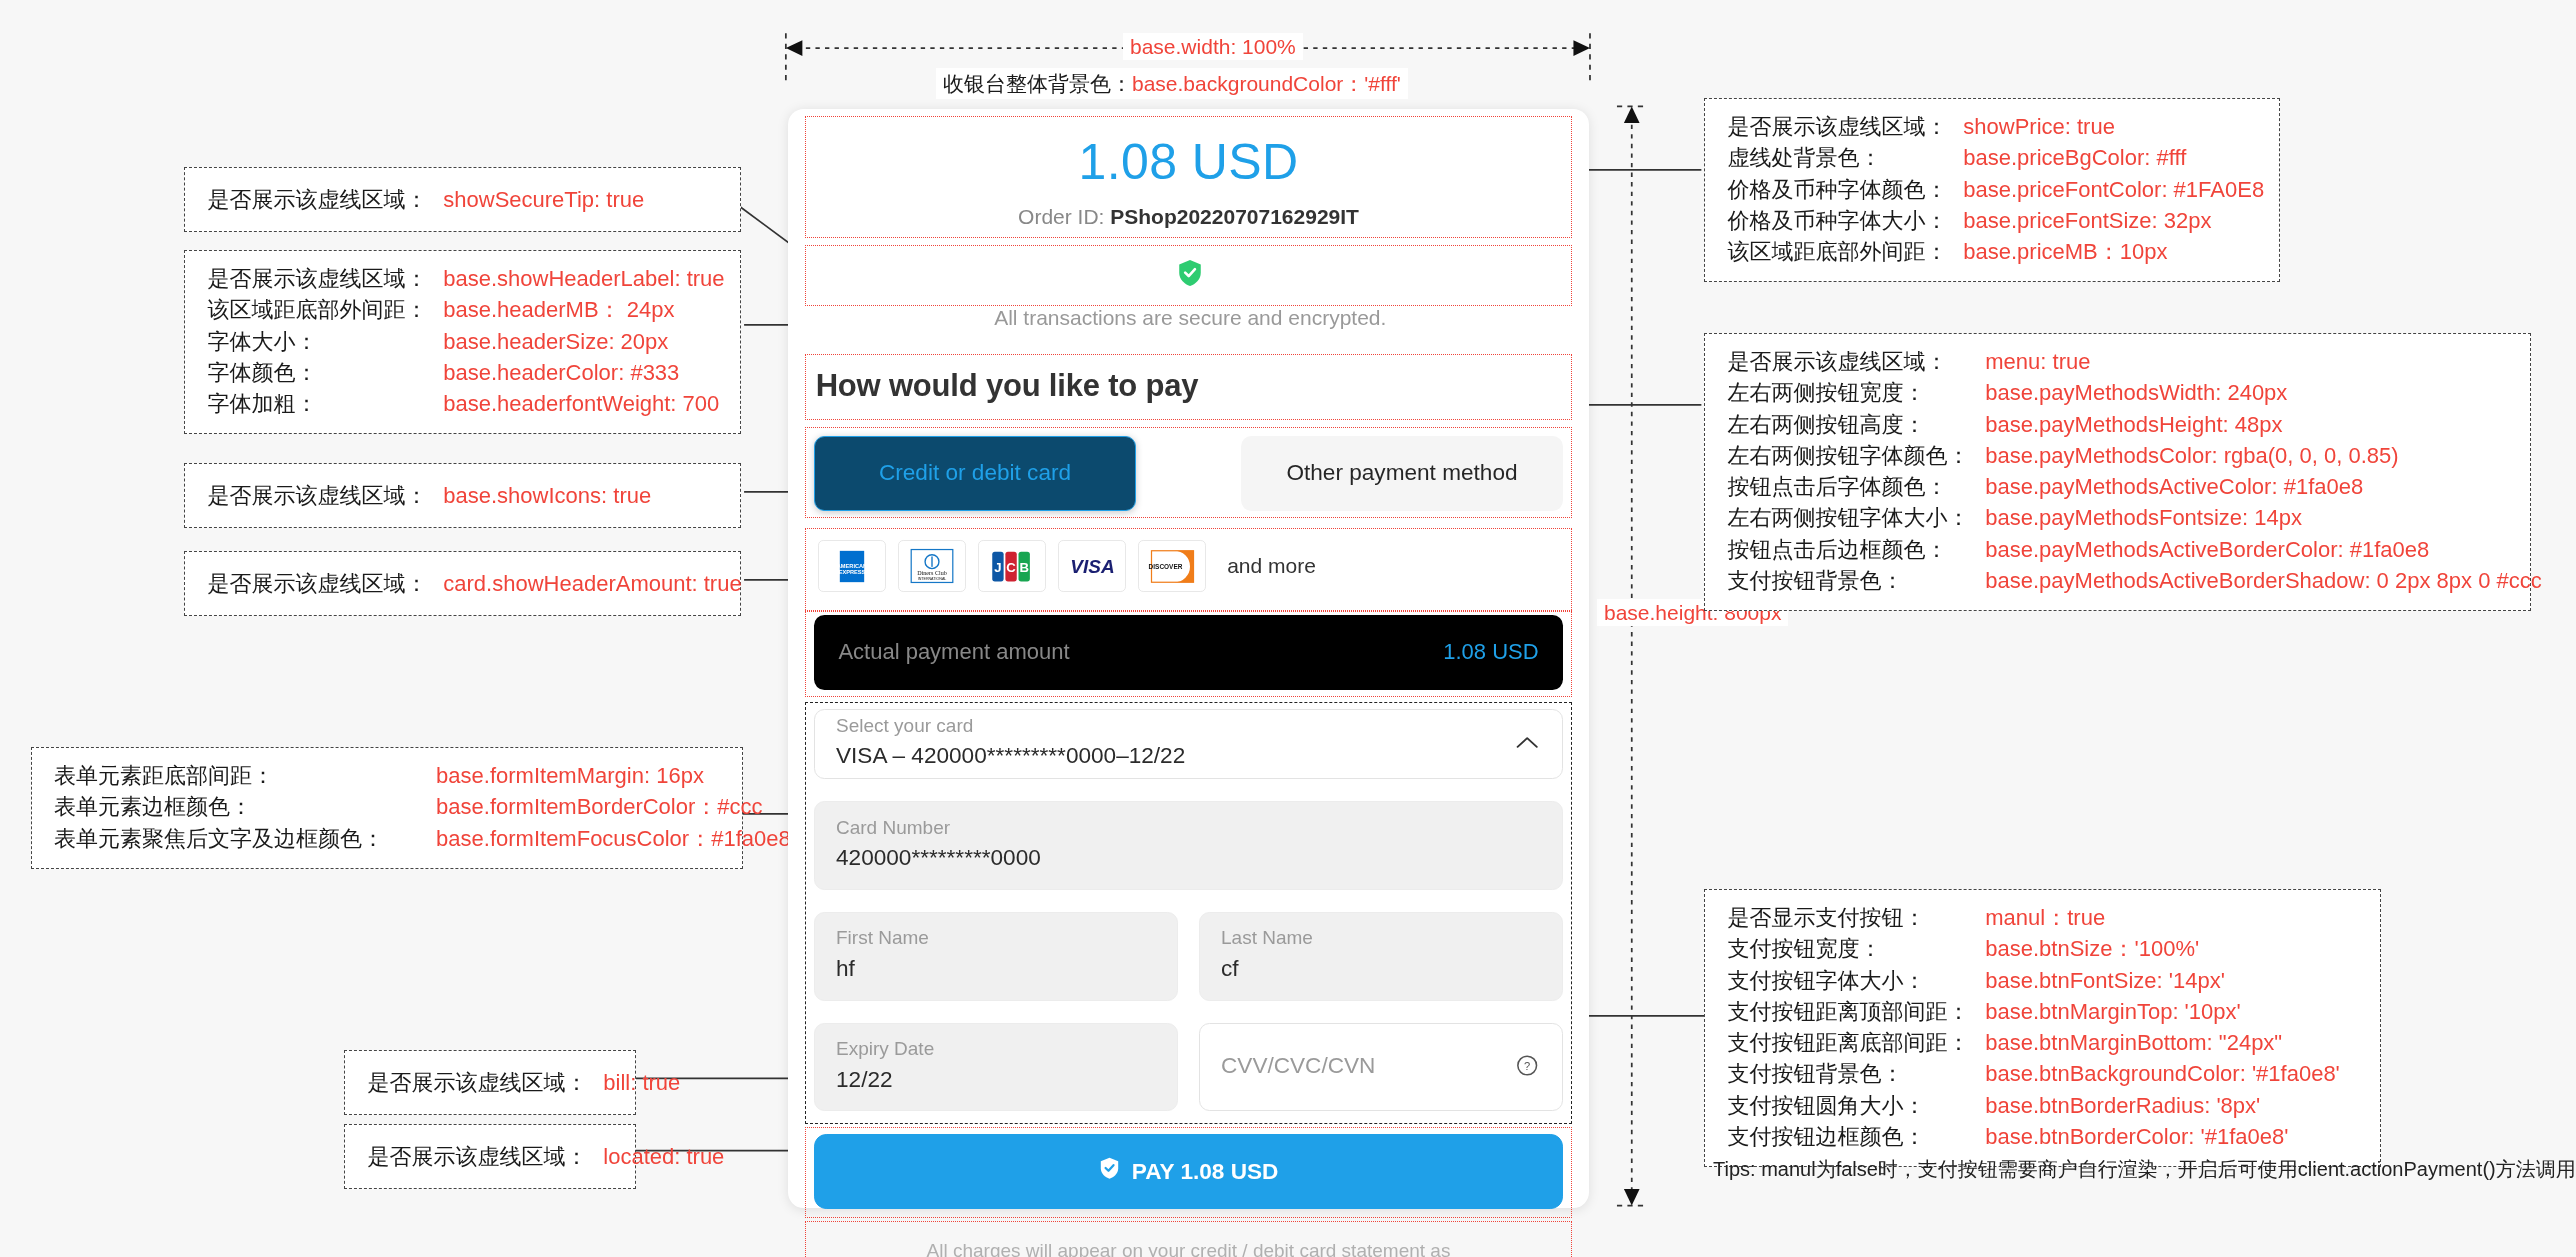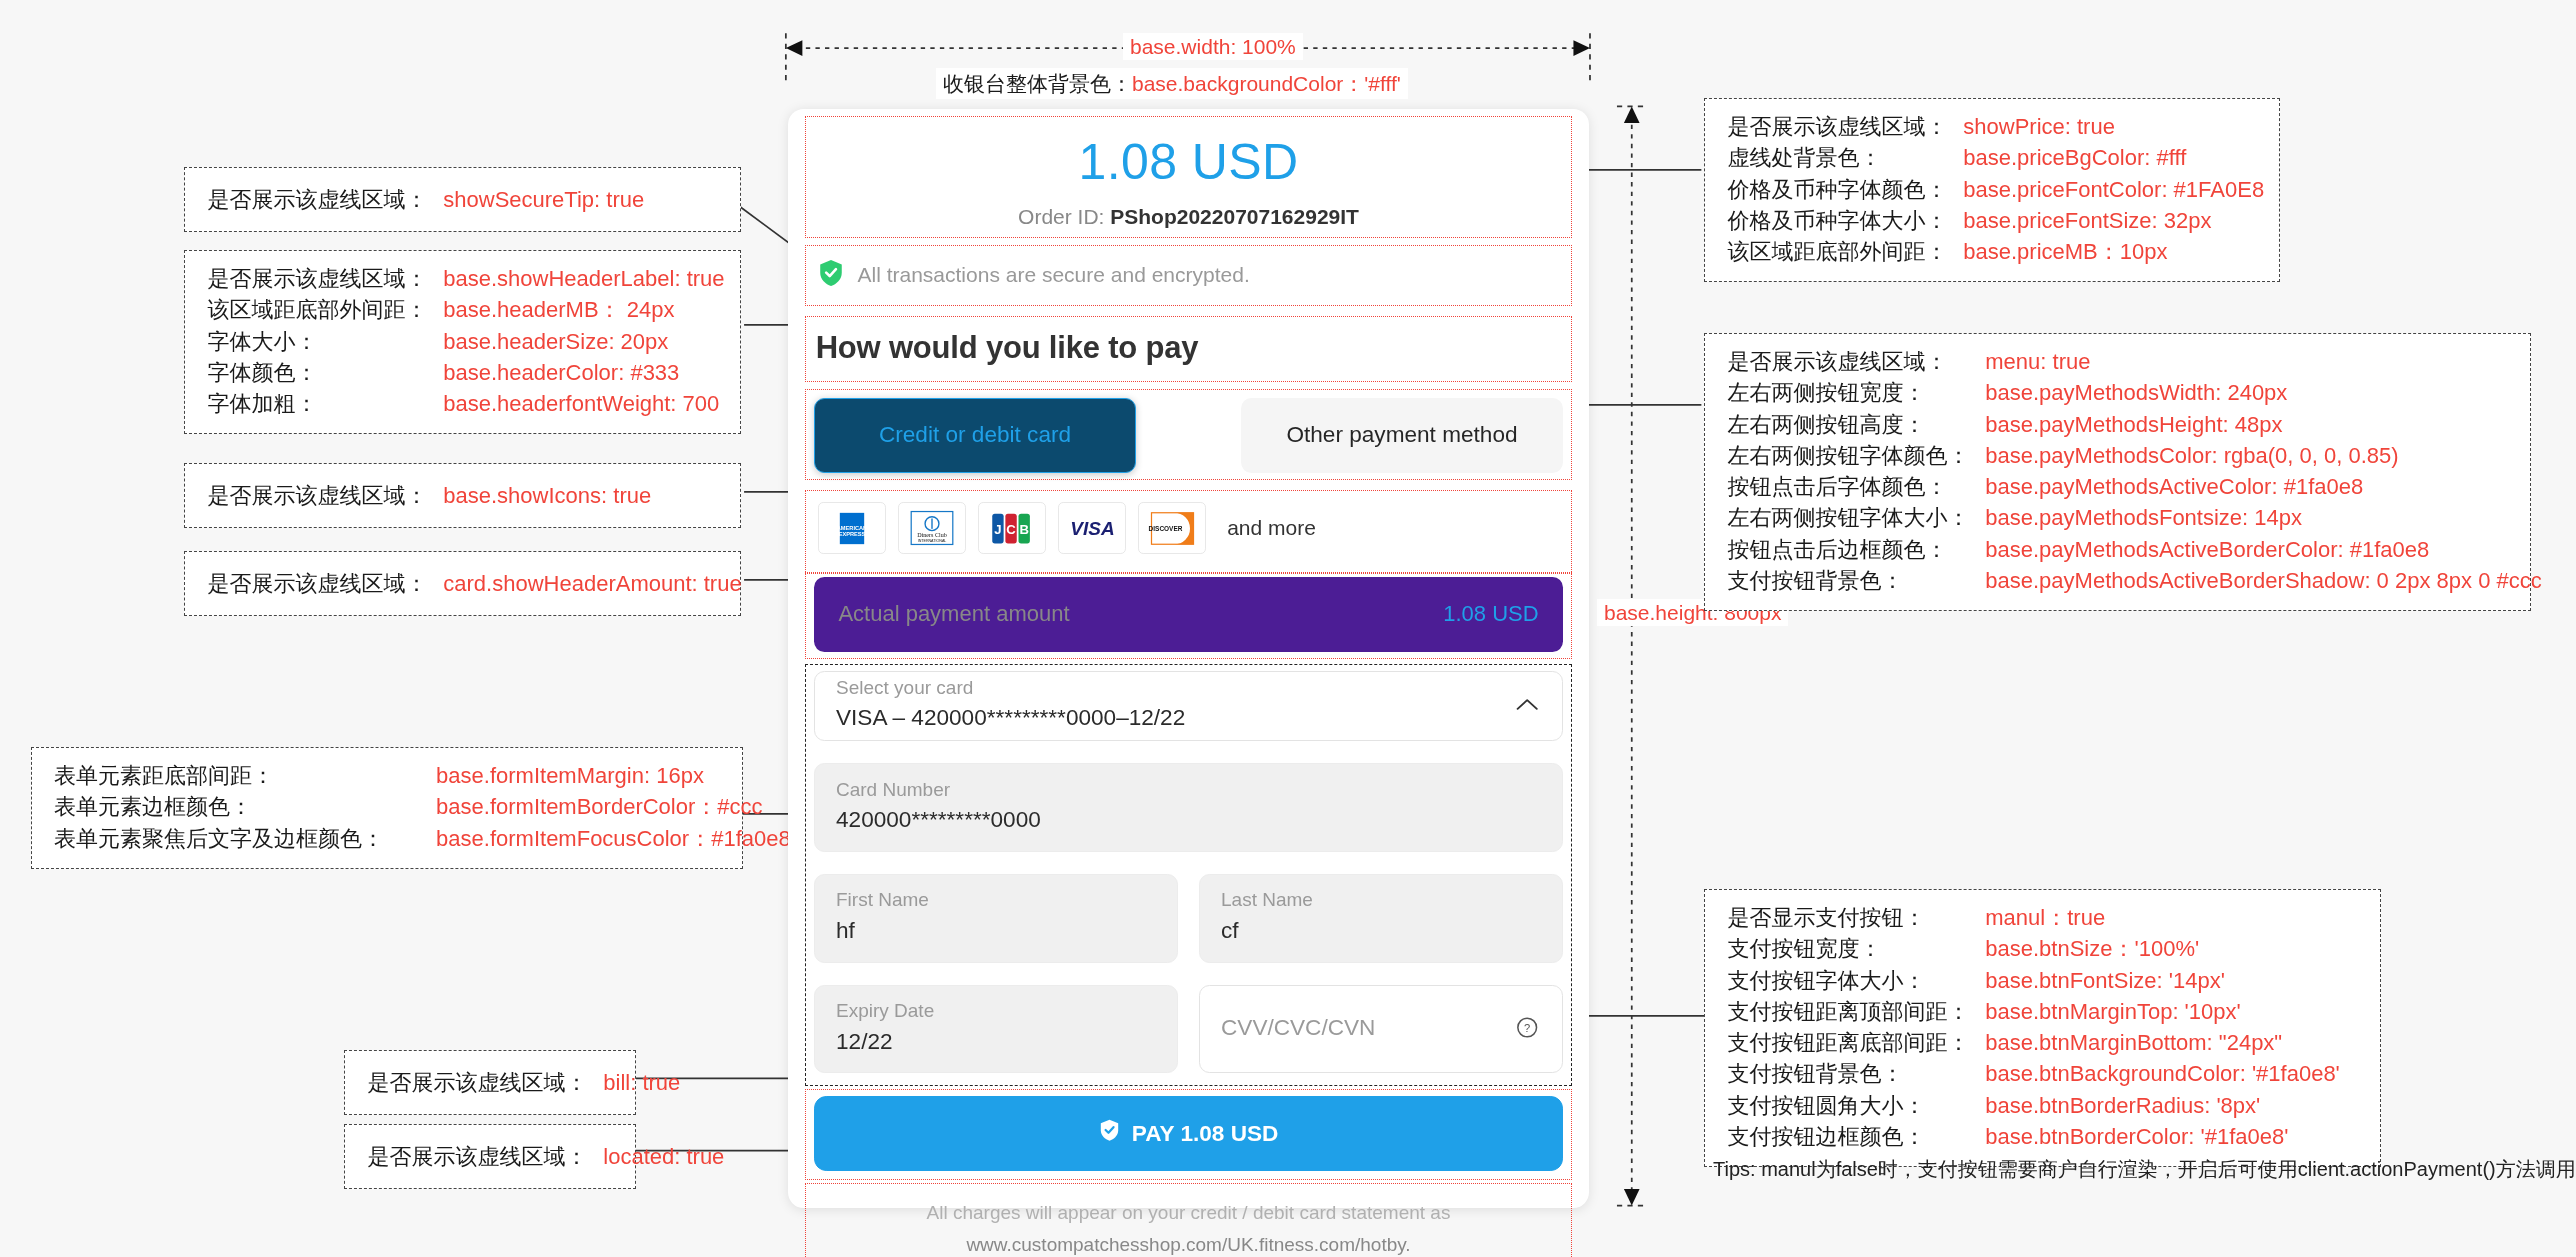--- a/index.html
+++ b/index.html
@@ -59,20 +59,21 @@
     font-size: 21px;
     color: #888;
     margin-top: 14px;
   }
   .orderid b { color: #333; font-weight: 700; }
 
   .securetip {
     display: flex; align-items: center; gap: 14px;
     font-size: 21px; color: #999;
     padding: 10.4px 0 10.4px 3.5px;
+    flex-direction: column;
   }
   .shield { flex: 0 0 auto; }
 
   .header-label {
     font-size: 31px; color: #333; font-weight: 700;
     padding: 14px 0 10.4px 1.7px;
     letter-spacing: -0.2px;
   }
 
   .methods { display: flex; gap: 0; justify-content: space-between; padding: 7px 0 5.2px; }
@@ -96,21 +97,21 @@
 
   .icons { display: flex; align-items: center; gap: 12.2px; padding: 12.2px 0 14px 3.5px; }
   .ibox {
     width: 68px; height: 52px; border: 0.9px solid #e8e8e8; border-radius: 5.2px;
     background: #fff; display: flex; align-items: center; justify-content: center;
     overflow: hidden;
   }
   .andmore { font-size: 21px; color: #333; margin-left: 8.7px; }
 
   .amount-row {
-    background: #4c1d95; border-radius: 10.4px;
+    background: #000000; border-radius: 10.4px;
     height: 75px; display: flex; align-items: center; justify-content: space-between;
     padding: 0 24.4px; margin-top: 3.5px;
   }
   .amount-row .l { font-size: 22px; color: #888; }
   .amount-row .r { font-size: 22px; color: #1FA0E8; }
 
   .field {
     border: 0.9px solid #e3e3e3; border-radius: 10.4px;
     background: #fff; padding: 12.2px 21px 14px;
     position: relative;

